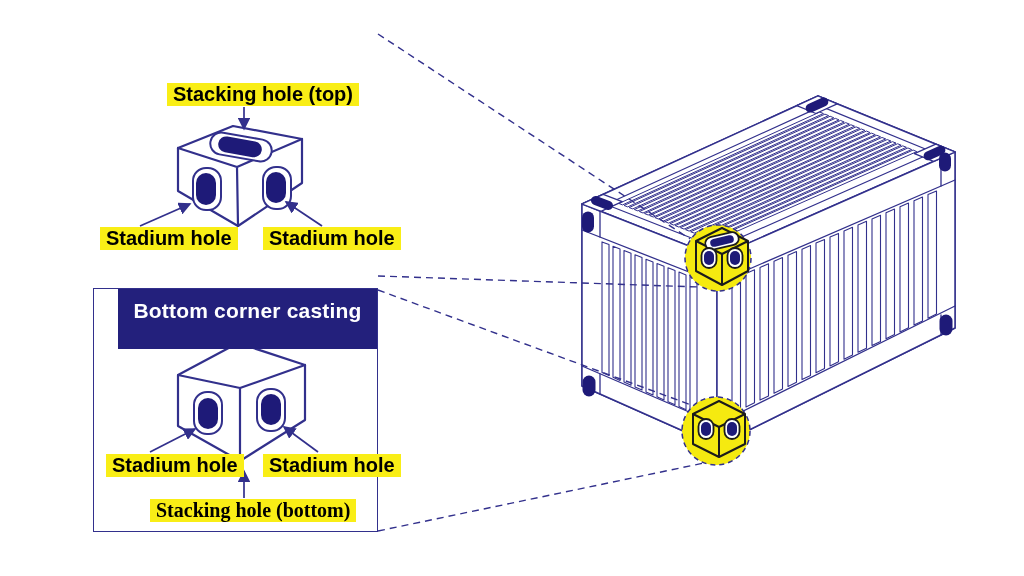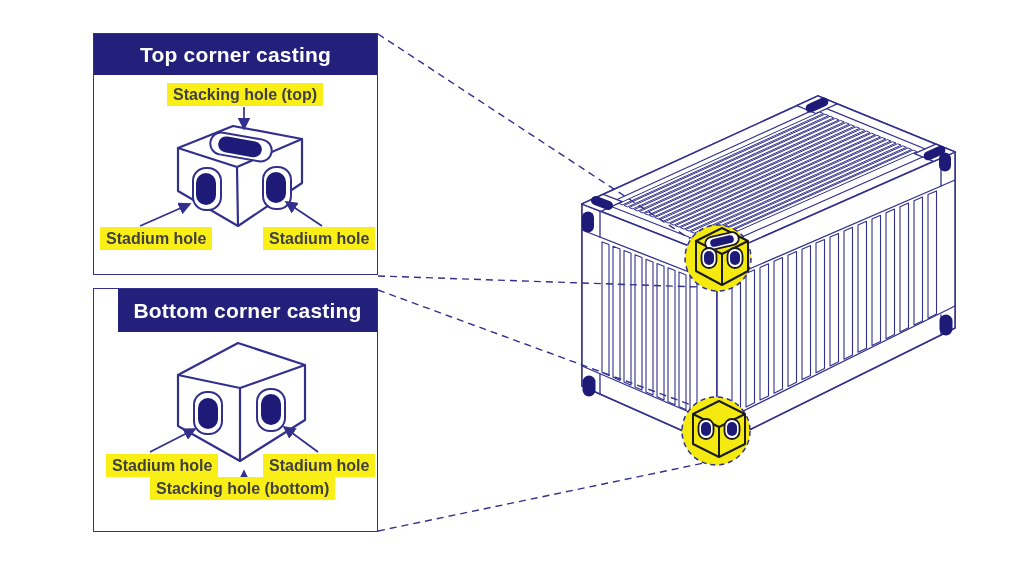--- a/index.html
+++ b/index.html
@@ -5,29 +5,29 @@
   html,body{margin:0;padding:0;background:#ffffff;}
   .canvas{position:relative;width:1024px;height:576px;background:#ffffff;overflow:hidden;
           font-family:"Liberation Sans",sans-serif;}
   #scene{position:absolute;left:0;top:0;z-index:1;}
   .panel{position:absolute;border:1.6px solid #32308c;background:transparent;z-index:2;box-sizing:border-box;}
   .panel-header{background:#23207c;color:#ffffff;font-weight:bold;font-size:21px;text-align:center;
                 letter-spacing:0.2px;}
   #panel-top{left:93px;top:33px;width:285px;height:242px;}
   #panel-top .panel-header{height:41px;line-height:41px;}
   #panel-bottom{left:93px;top:288px;width:285px;height:244px;}
-  #panel-bottom .panel-header{height:43px;line-height:43px;margin-left:24px;}
-  .tag{position:absolute;z-index:3;background:#f9ee16;color:#404040;
-       font-weight:700;font-size:16px;line-height:21px;padding:1px 6px;white-space:nowrap;}
+  #panel-bottom .panel-header{height:60px;line-height:43px;margin-left:24px;}
+  .tag{position:absolute;z-index:3;background:#f9ee16;color:#000000;
+       font-weight:700;font-size:20px;line-height:21px;padding:1px 6px;white-space:nowrap;}
   #tag-p1-top{left:167px;top:83px;}
   #tag-p1-left{left:100px;top:227px;}
   #tag-p1-right{left:263px;top:227px;}
   #tag-p2-left{left:106px;top:454px;}
   #tag-p2-right{left:263px;top:454px;}
-  #tag-p2-bottom{left:150px;top:477px;}
+  #tag-p2-bottom{left:150px;top:499px;font-family:Liberation Serif, serif;}
   
   #roof-frame polygon{fill:#ffffff;stroke:#32308c;stroke-width:1.2;}
   #roof-slats polygon{fill:#ffffff;stroke:#32308c;stroke-width:1;}
   #roof-castings polygon{fill:#ffffff;stroke:#32308c;stroke-width:1.3;}
   #left-strips polygon,#right-strips polygon{fill:none;stroke:#32308c;stroke-width:1.1;}
 </style>
 </head>
 <body>
 
 <div class="canvas">
@@ -188,23 +188,20 @@
       <rect x="261" y="394" width="20" height="31" rx="10" fill="#1e1a78" stroke="none"></rect>
     </g>
   </g>
   <g stroke="#32308c" stroke-width="1.7">
     <line x1="150" y1="452" x2="195" y2="429" marker-end="url(#arrow)"></line>
     <line x1="318" y1="452" x2="284" y2="427" marker-end="url(#arrow)"></line>
     <line x1="244" y1="498" x2="244" y2="471" marker-end="url(#arrow)"></line>
   </g>
 </svg>
 
-<div class="panel" id="panel-top">
-  <div class="panel-header">Top corner casting</div>
-</div>
 <div class="panel" id="panel-bottom">
   <div class="panel-header">Bottom corner casting</div>
 </div>
 
 <span class="tag" id="tag-p1-top">Stacking hole (top)</span>
 <span class="tag" id="tag-p1-left">Stadium hole</span>
 <span class="tag" id="tag-p1-right">Stadium hole</span>
 <span class="tag" id="tag-p2-left">Stadium hole</span>
 <span class="tag" id="tag-p2-right">Stadium hole</span>
 <span class="tag" id="tag-p2-bottom">Stacking hole (bottom)</span>

